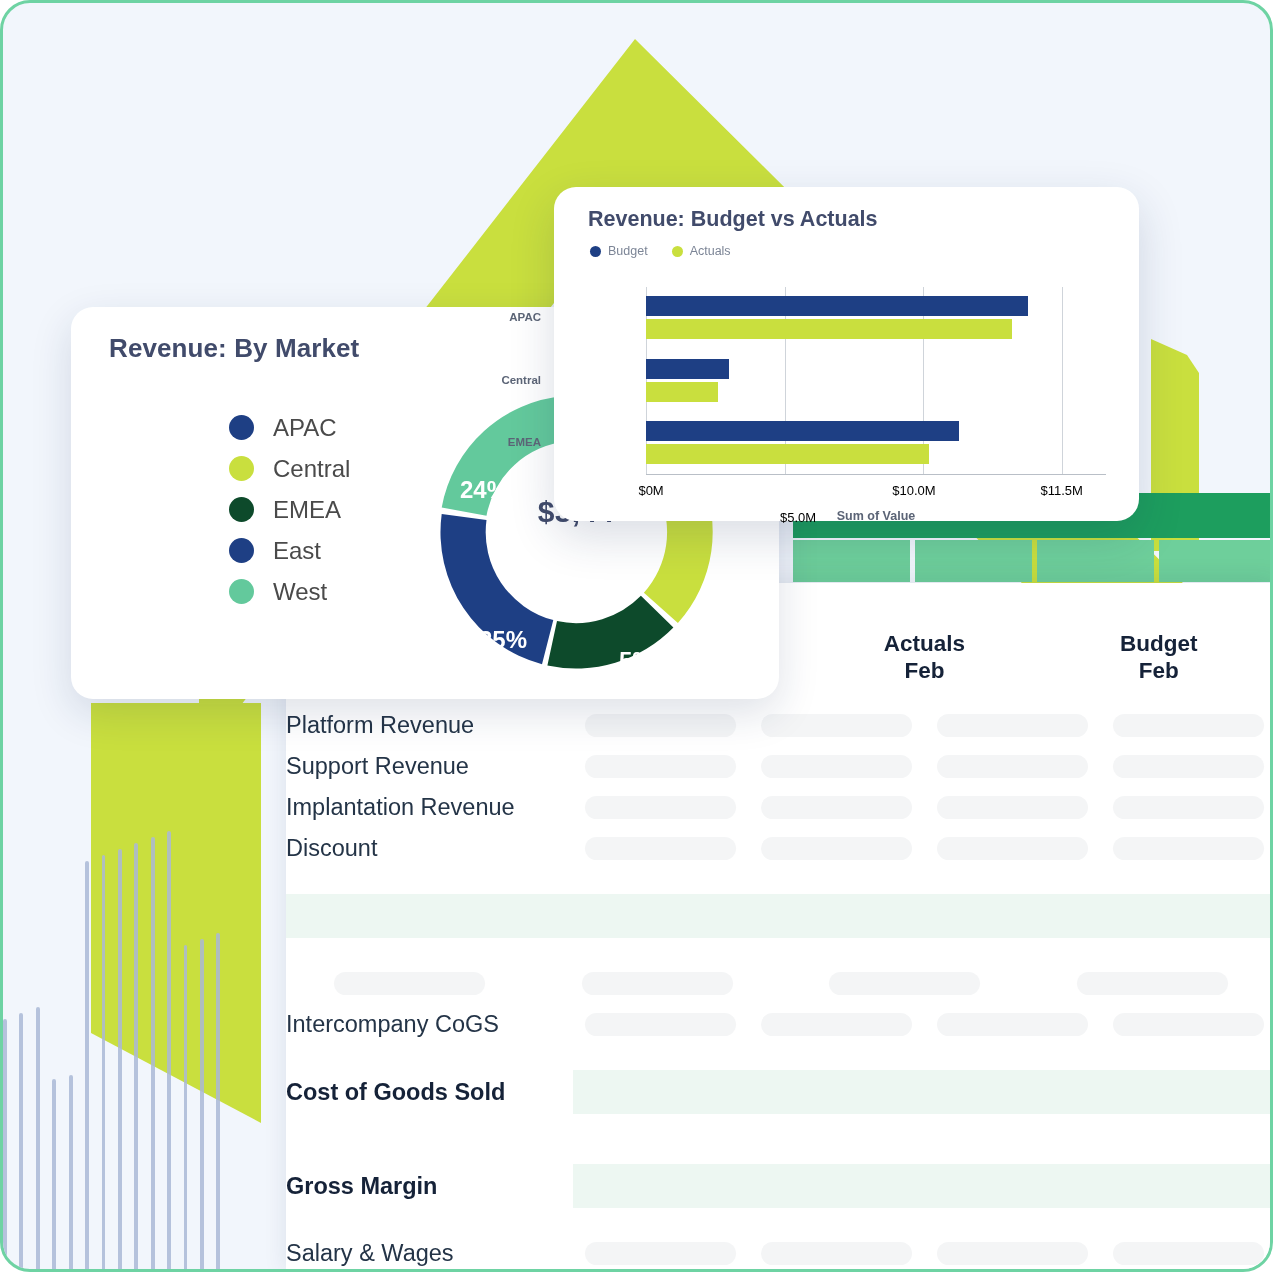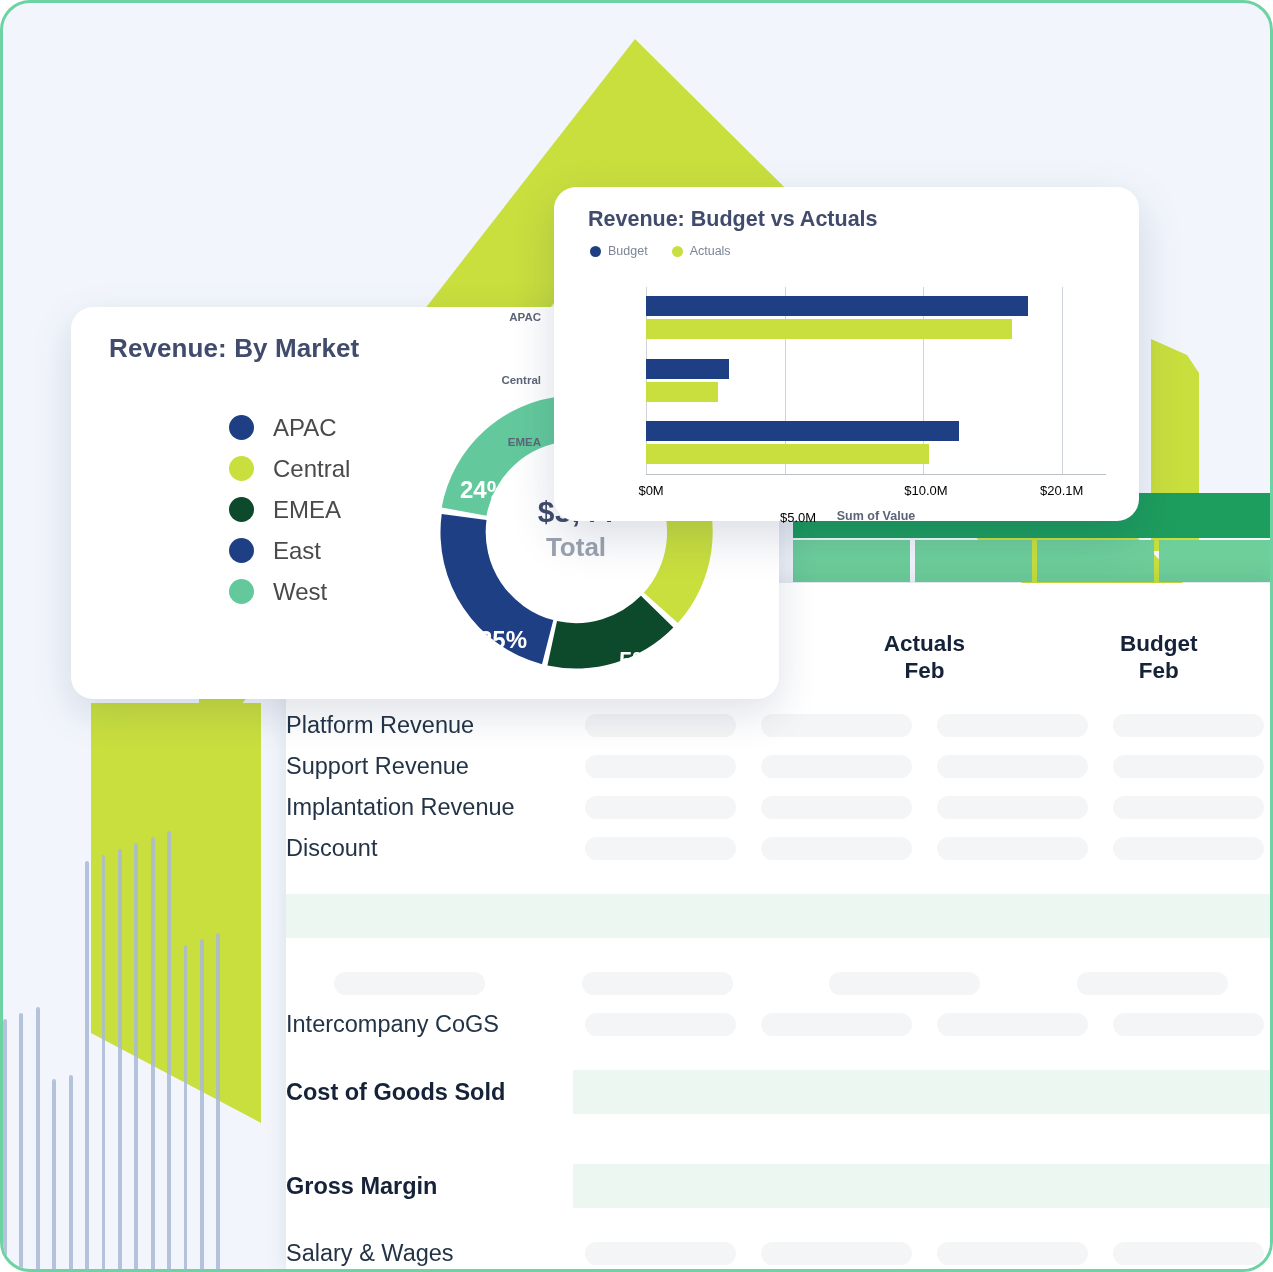--- a/index.html
+++ b/index.html
@@ -393,21 +393,20 @@
           <path fill="#c9df3e" d="M 101.9 91.0 A 136.5 136.5 0 0 0 -6.0 -136.4 L -4.0 -90.9 A 91 91 0 0 1 67.9 60.7 Z"></path>
         </g>
       </svg>
 
       <div class="donut-pct" id="pct-west">24%</div>
       <div class="donut-pct" id="pct-east">25%</div>
       <div class="donut-pct" id="pct-emea">5%</div>
 
       <div id="donut-center">
         <div id="donut-total-value">$3,44</div>
-        <div id="donut-total-label">Total</div>
       </div>
     </div>
   </div>
 
   <div id="card-bar">
     <h2>Revenue: Budget vs Actuals</h2>
 
     <div id="bar-legend">
         <div class="blg">
           <span class="blg-dot" style="background: rgb(30, 63, 132);"></span>
@@ -443,19 +442,19 @@
         </div>
         <div class="grp" style="top: 134.333px;">
           <div class="bar budget" style="width: 313.133px; background: rgb(30, 63, 132);"></div>
           <div class="bar actuals" style="width: 282.651px; background: rgb(201, 223, 62);"></div>
         </div>
       </div>
 
     <div id="bar-ticks">
         <div class="tick" style="left: 0px; transform: translateX(-30%);">$0M</div>
         <div class="tick" style="left: 152px; margin-top: 27px;">$5.0M</div>
-        <div class="tick" style="left: 280px;">$10.0M</div>
-        <div class="tick" style="left: 415.663px;">$20.1M</div>
+        <div class="tick" style="left: 268px;">$10.0M</div>
+        <div class="tick" style="left: 415.663px;">$11.5M</div>
       </div>
     <div id="bar-axis-title">Sum of Value</div>
   </div>
 
 </div>
 
 </body></html>

